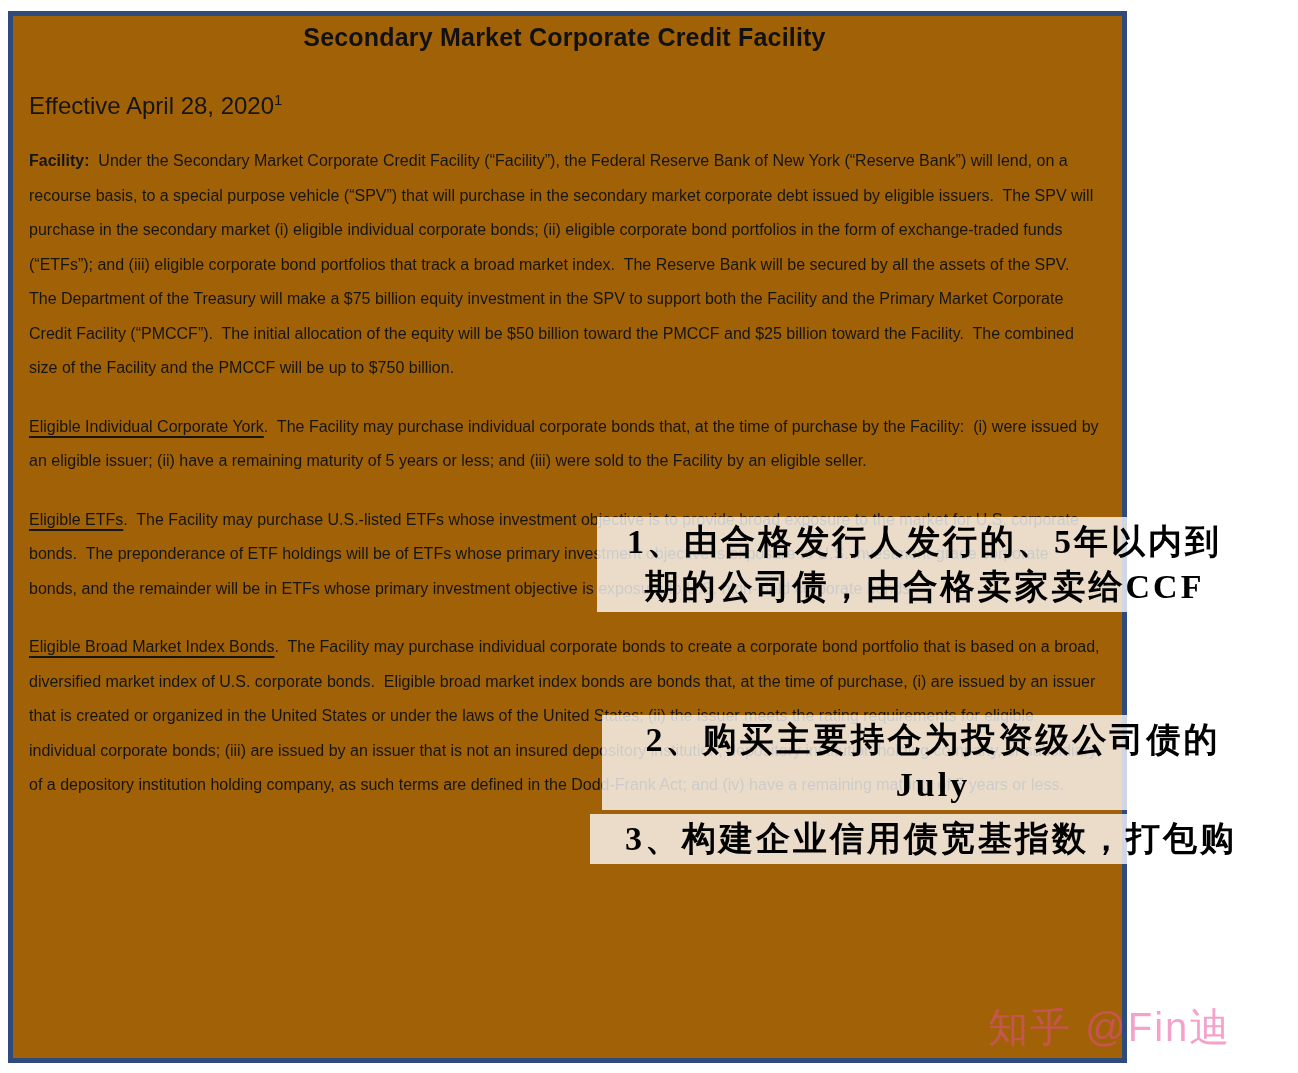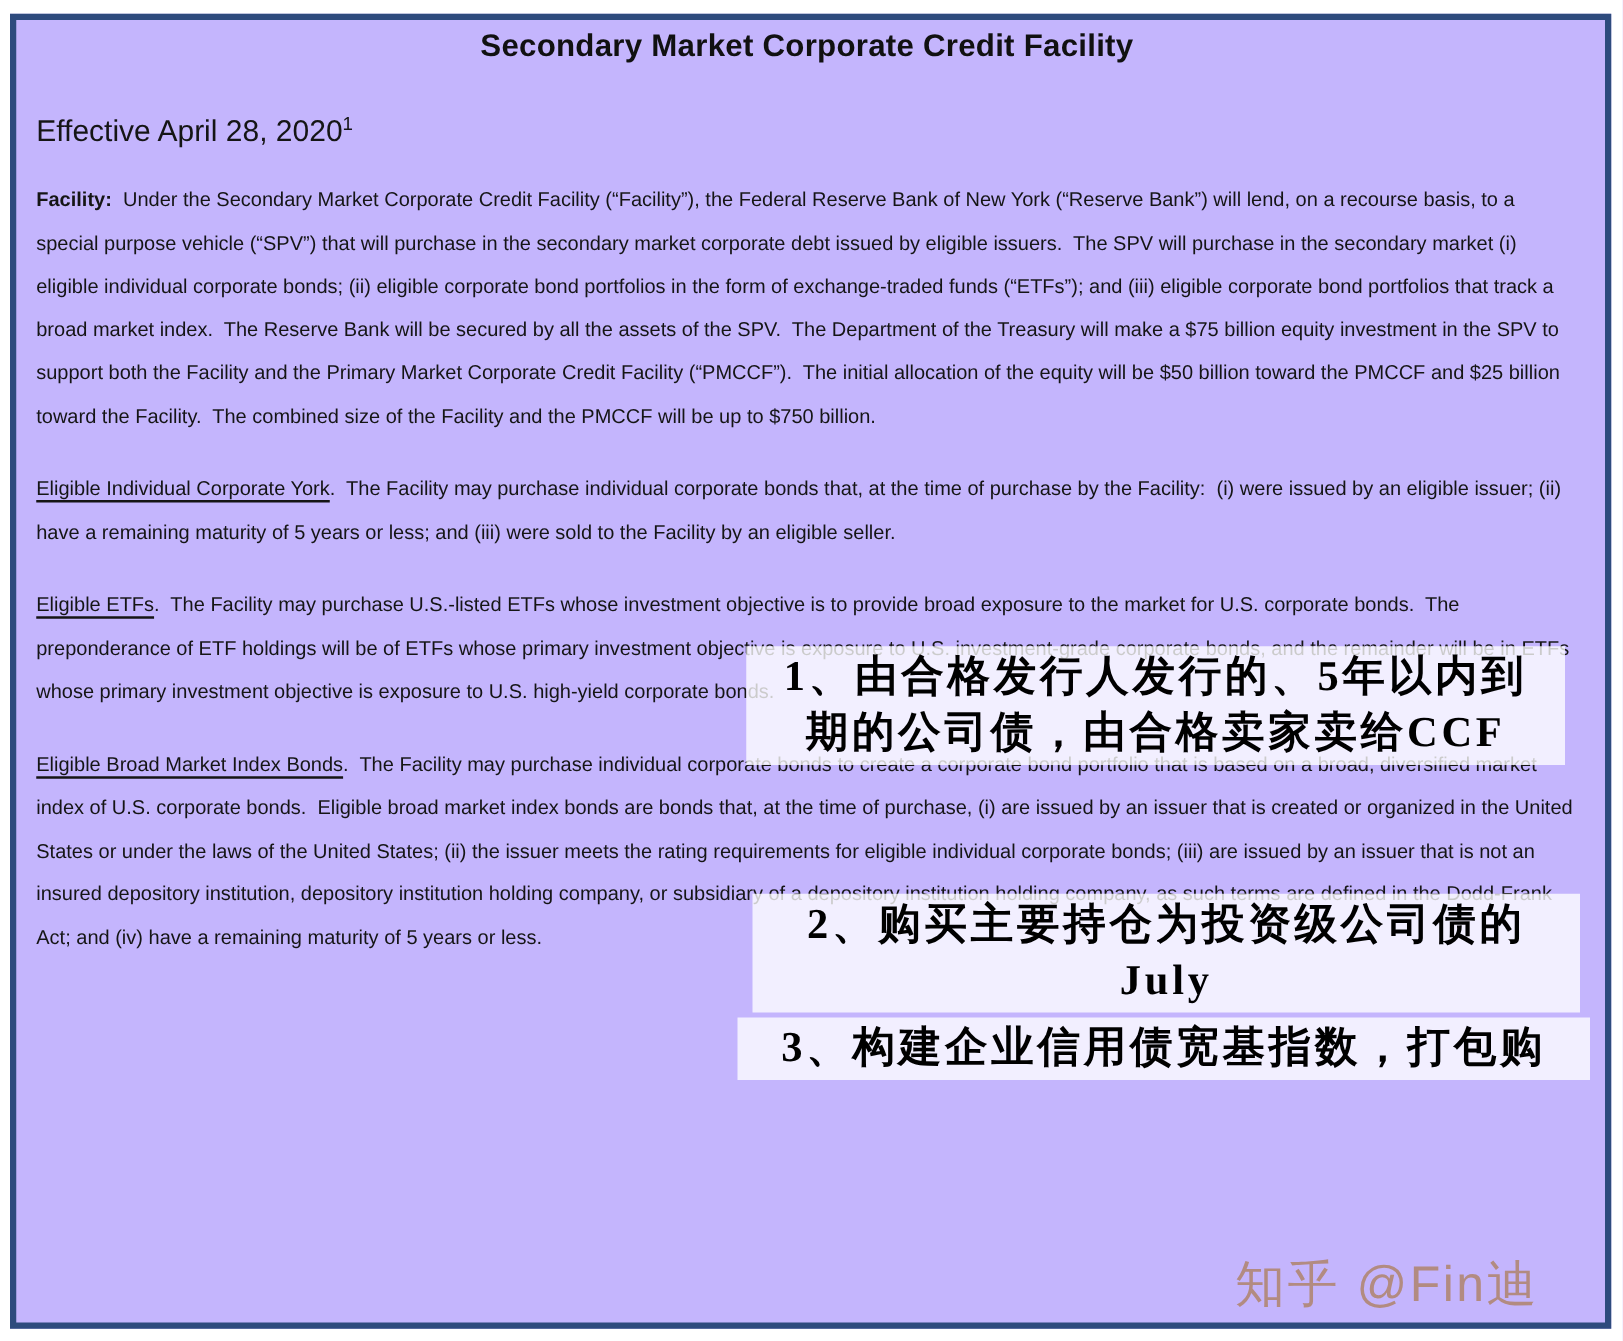--- a/index.html
+++ b/index.html
@@ -12,25 +12,25 @@
     width: 1298px;
     height: 1073px;
     background: #ffffff;
     overflow: hidden;
     font-family: "Liberation Sans", sans-serif;
   }
   .doc {
     position: absolute;
     left: 8px;
     top: 11px;
-    width: 1281px;
+    width: 1119px;
     height: 1052px;
     box-sizing: border-box;
     border: 5px solid #2e4b7d;
-    background: #c4b5fd;
+    background: #a16207;
     padding: 4px 22px 0 16px;
     color: #151515;
   }
   .title {
     text-align: center;
     font-size: 25px;
     font-weight: bold;
     margin: 3px 0 0 0;
     letter-spacing: 0.2px;
     color: #111111;
@@ -77,21 +77,21 @@
   }
   #ann1 { left: 597px; top: 517px; width: 655px; }
   #ann2 { left: 602px; top: 715px; width: 662px; }
   #ann3 { left: 590px; top: 814px; width: 682px; }
   .watermark {
     position: absolute;
     z-index: 6;
     left: 988px;
     top: 1000px;
     font-size: 40px;
-    color: #a16207;
+    color: #ec4899;
     opacity: 0.5;
     letter-spacing: 2px;
     font-family: "Liberation Sans", sans-serif;
     white-space: nowrap;
   }
 </style>
 </head>
 <body>
 
 <div class="page">

